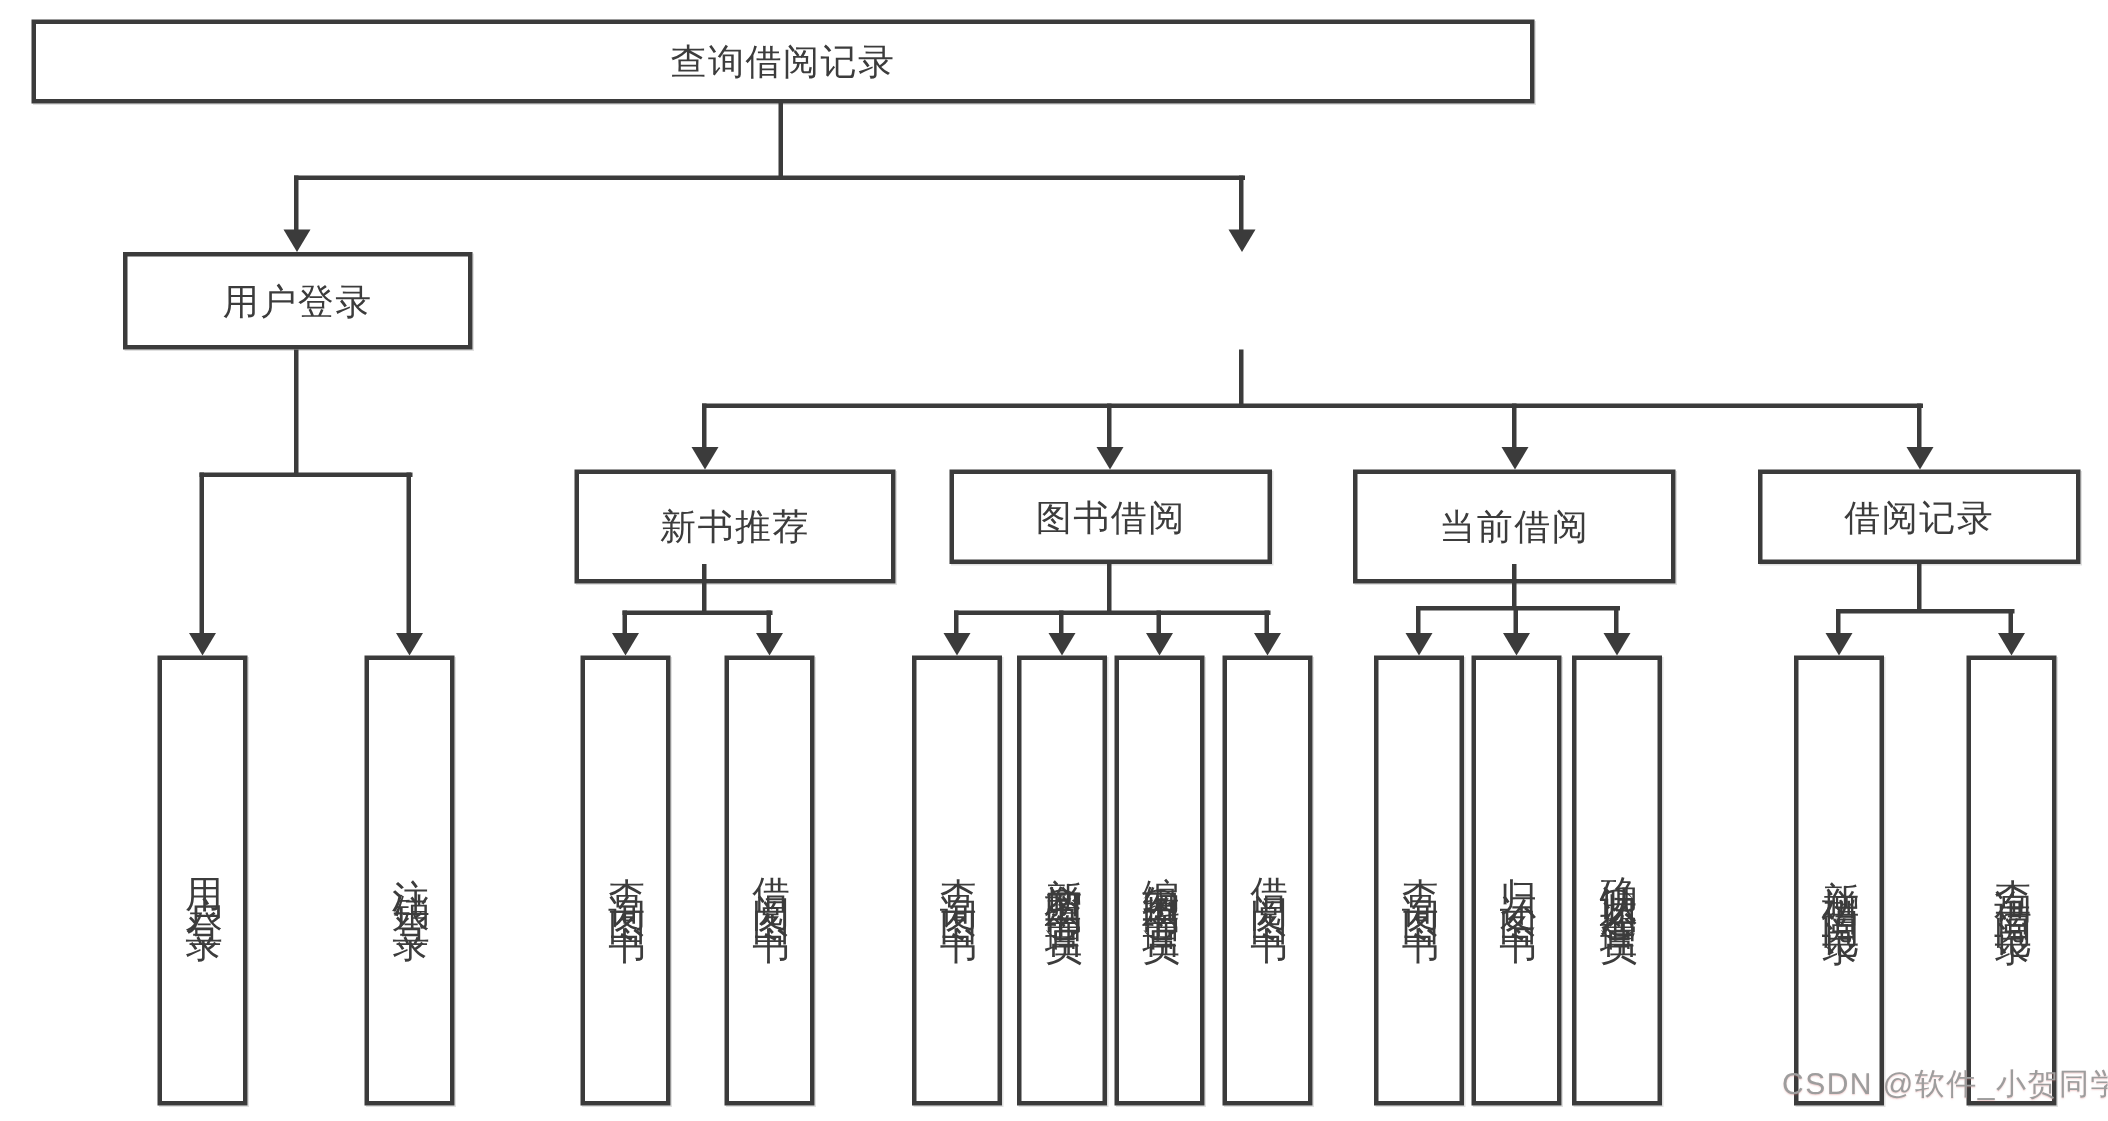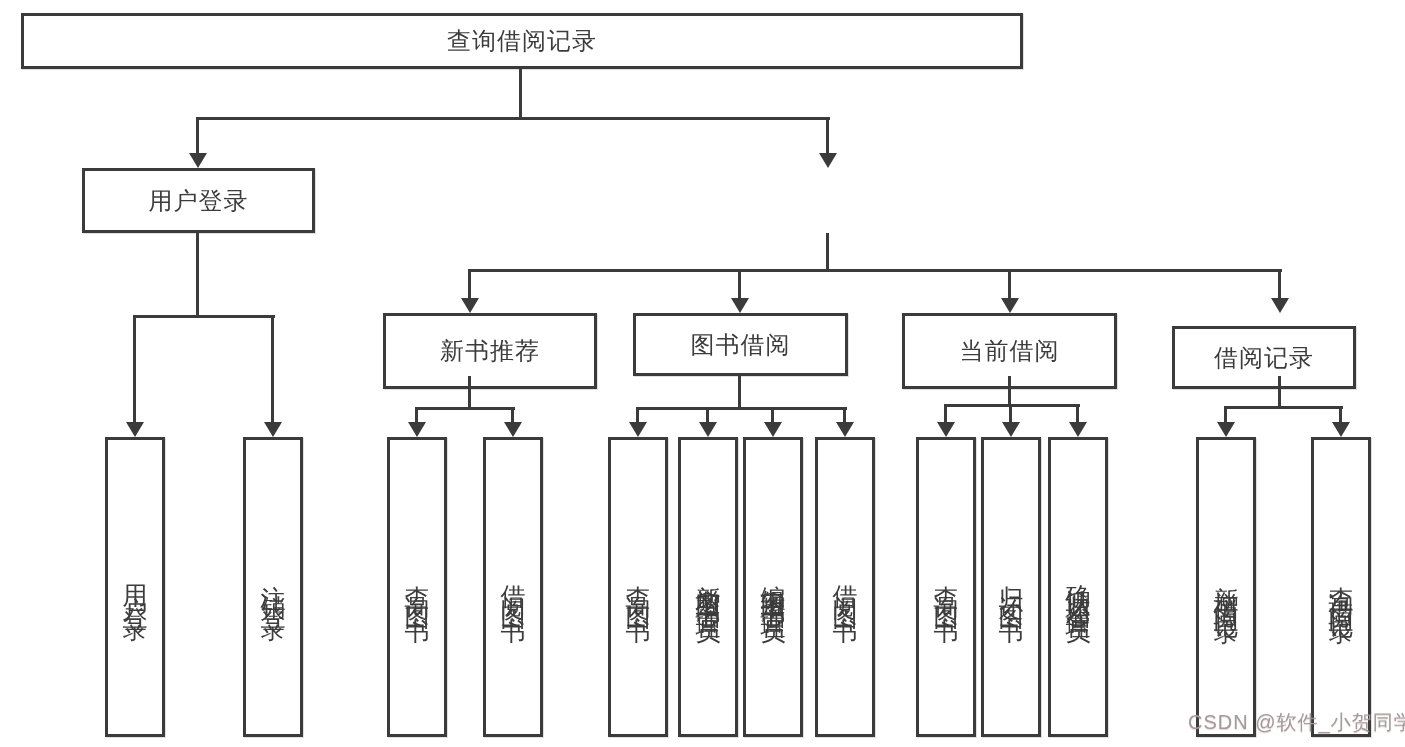--- a/index.html
+++ b/index.html
@@ -71,21 +71,21 @@
 
   <div class="box hbox" style="left:383px;top:313px;width:214px;height:76px">
     <span>新书推荐</span>
   </div>
   <div class="box hbox" style="left:633px;top:313px;width:215px;height:63px">
     <span>图书借阅</span>
   </div>
   <div class="box hbox" style="left:902px;top:313px;width:215px;height:76px">
     <span>当前借阅</span>
   </div>
-  <div class="box hbox" style="left:1172px;top:326px;width:184px;height:63px">
+  <div class="box hbox" style="left:1172px;top:313px;width:215px;height:63px">
     <span>借阅记录</span>
   </div>
 
   <div class="box vbox len4" style="left:105px;top:437px;width:60px;height:300px">
     <span>用户登录</span>
   </div>
   <div class="box vbox len4" style="left:243px;top:437px;width:60px;height:300px">
     <span>注销登录</span>
   </div>
 

